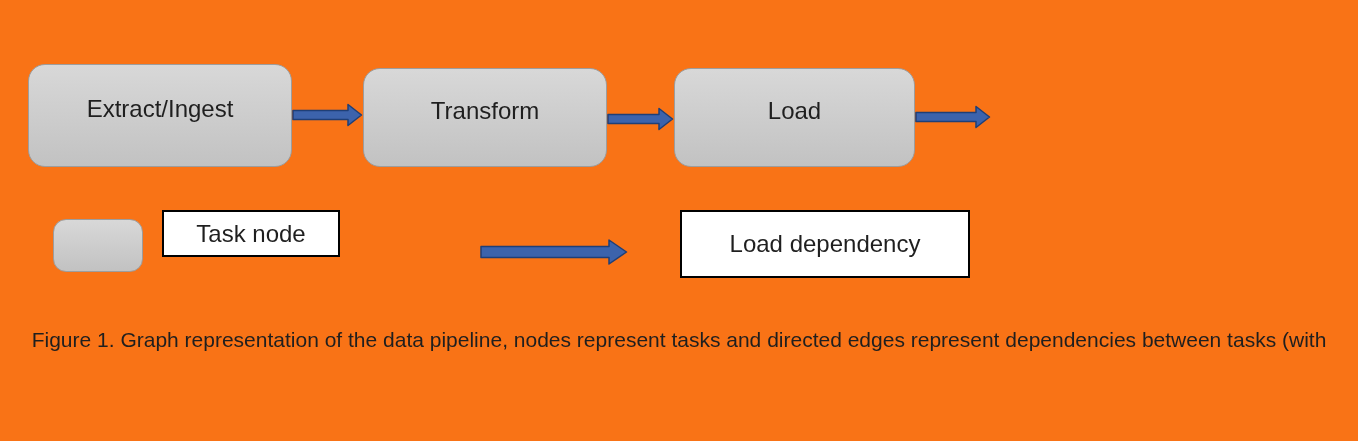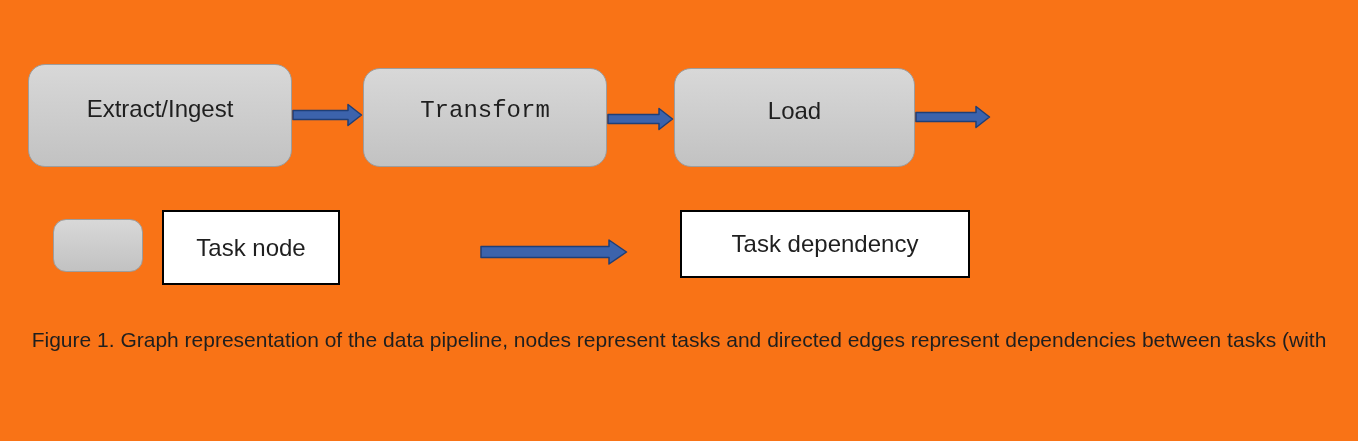--- a/index.html
+++ b/index.html
@@ -61,21 +61,21 @@
     display: flex;
     align-items: center;
     justify-content: center;
     color: var(--text, #1f1f1f);
     font-size: 24px;
   }
   .legend-box.task-node {
     left: 162px;
     top: 210px;
     width: 178px;
-    height: 75px;
+    height: 47px;
   }
   .legend-box.task-dependency {
     left: 680px;
     top: 210px;
     width: 290px;
     height: 68px;
   }
   .caption {
     position: absolute;
     left: 0;
@@ -89,21 +89,21 @@
 </style>
 </head>
 <body>
 
 <div class="stage">
 
   <div class="node" style="left:28px; top:64px; width:264px; height:103px;">
     <span>Extract/Ingest</span>
   </div>
 
-  <div class="node" style="left:363px; top:68px; width:244px; height:99px;font-family:Liberation Mono, monospace;">
+  <div class="node" style="left:363px; top:68px; width:244px; height:99px;">
     <span>Transform</span>
   </div>
 
   <div class="node" style="left:674px; top:68px; width:241px; height:99px;">
     <span>Load</span>
   </div>
 
 
   <svg class="arrow-svg" style="left:292px; top:95px;" width="71" height="40" viewBox="0 0 71 40">
     <polygon class="arrow-shape" points="1,15.5 56,15.5 56,9.5 69.5,20 56,30.5 56,24.5 1,24.5"></polygon>
@@ -121,20 +121,20 @@
 
   <div class="legend-box task-node">
     <span>Task node</span>
   </div>
 
   <svg class="arrow-svg" style="left:480px; top:232px;" width="148" height="40" viewBox="0 0 148 40">
     <polygon class="arrow-shape" points="1,14.5 129,14.5 129,8 146.5,20 129,32 129,25.5 1,25.5"></polygon>
   </svg>
 
   <div class="legend-box task-dependency">
-    <span>Task dependency</span>
+    <span>Load dependency</span>
   </div>
 
   <div class="caption">
     <div>Figure 1. Graph representation of the data pipeline, nodes represent tasks and directed edges represent dependencies between tasks (with</div>
   </div>
 
 </div>
 
 </body></html>

